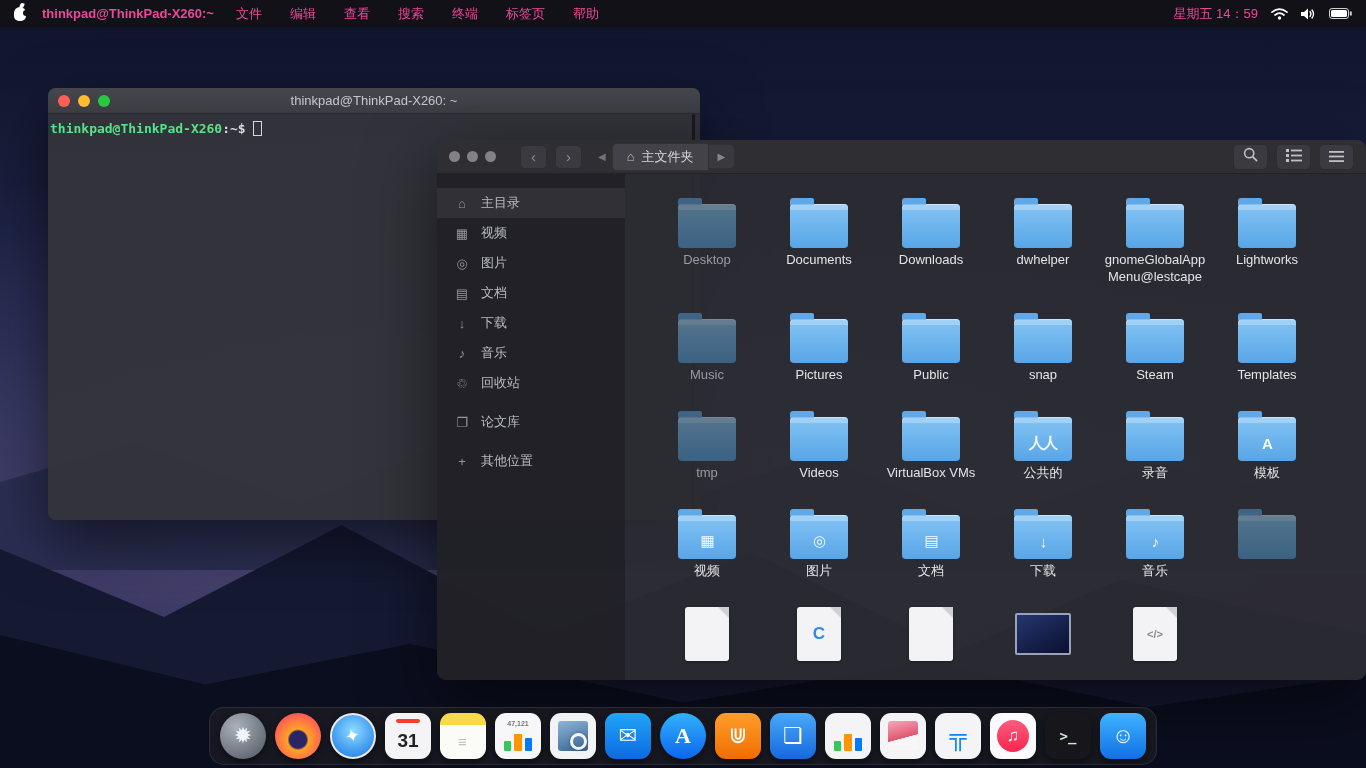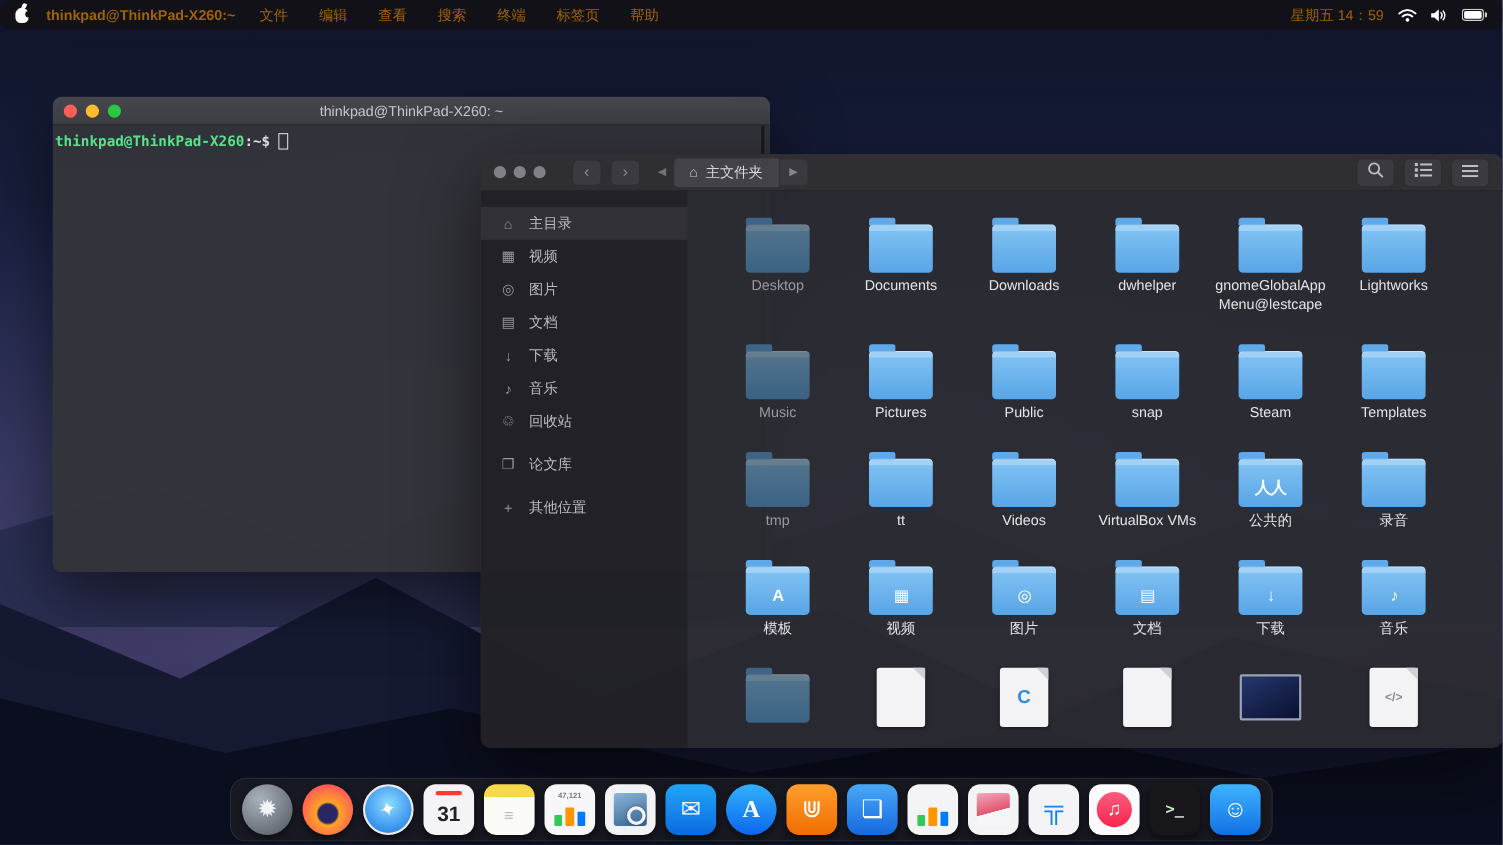--- a/index.html
+++ b/index.html
@@ -9,21 +9,21 @@
 
 .wallpaper{position:absolute;inset:0;background:
  radial-gradient(90% 62% at 36% 60%, rgba(160,148,200,.30) 0%, rgba(95,88,145,.14) 45%, transparent 70%),
  linear-gradient(180deg,#0f1329 0%,#1b2142 30%,#2e3158 55%,#3a3763 72%,#2c2a49 100%);}
 .mtn{position:absolute;left:0;right:0;}
 .mtn1{top:350px;height:220px;background:#272b4d;opacity:.85;clip-path:polygon(0 60%,10% 42%,22% 70%,34% 38%,48% 72%,60% 48%,72% 78%,85% 52%,100% 74%,100% 100%,0 100%);}
 .mtn2{top:430px;height:340px;background:#151932;clip-path:polygon(0 35%,12% 55%,25% 28%,40% 60%,55% 36%,70% 65%,82% 44%,100% 60%,100% 100%,0 100%);}
 .mtn3{top:545px;height:225px;background:#0b0e1f;clip-path:polygon(0 40%,15% 62%,30% 44%,50% 70%,68% 52%,84% 72%,100% 58%,100% 100%,0 100%);}
 
 
-.menubar{position:absolute;top:0;left:0;right:0;height:27px;background:rgba(17,17,21,.93);display:flex;align-items:center;color:#a16207;font-size:13px;z-index:40;padding:0 14px;border-radius:10px;}
+.menubar{position:absolute;top:0;left:0;right:0;height:27px;background:rgba(17,17,21,.93);display:flex;align-items:center;color:#ec4899;font-size:13px;z-index:40;padding:0 14px;}
 .apple{width:12px;height:14px;background:#fff;border-radius:6px 6px 5px 5px;position:relative;margin-right:16px;flex-shrink:0}
 .apple::before{content:"";position:absolute;top:-4px;left:6px;width:4px;height:5px;background:#fff;border-radius:50% 0;transform:rotate(20deg)}
 .apple::after{content:"";position:absolute;top:3px;right:-3px;width:6px;height:6px;background:rgba(17,17,21,1);border-radius:50%}
 .mb-title{font-weight:700;margin-right:22px;white-space:nowrap}
 .mb-menus{display:flex;gap:28px}
 .menu-item{white-space:nowrap;cursor:default}
 .mb-right{margin-left:auto;display:flex;align-items:center;gap:13px}
 .clock{white-space:nowrap}
 .sicon{display:flex;align-items:center}
 
@@ -295,24 +295,20 @@
           <div class="grid-item">
             <div class="folder"></div>
             <div class="glabel">Templates</div>
           </div>
           <div class="grid-item dim">
             <div class="folder"></div>
             <div class="glabel">tmp</div>
           </div>
           <div class="grid-item">
             <div class="folder"></div>
-            <div class="glabel">tt</div>
-          </div>
-          <div class="grid-item">
-            <div class="folder"></div>
             <div class="glabel">Videos</div>
           </div>
           <div class="grid-item">
             <div class="folder"></div>
             <div class="glabel">VirtualBox VMs</div>
           </div>
           <div class="grid-item">
             <div class="folder">
               <span class="emblem">人人</span>
             </div>

